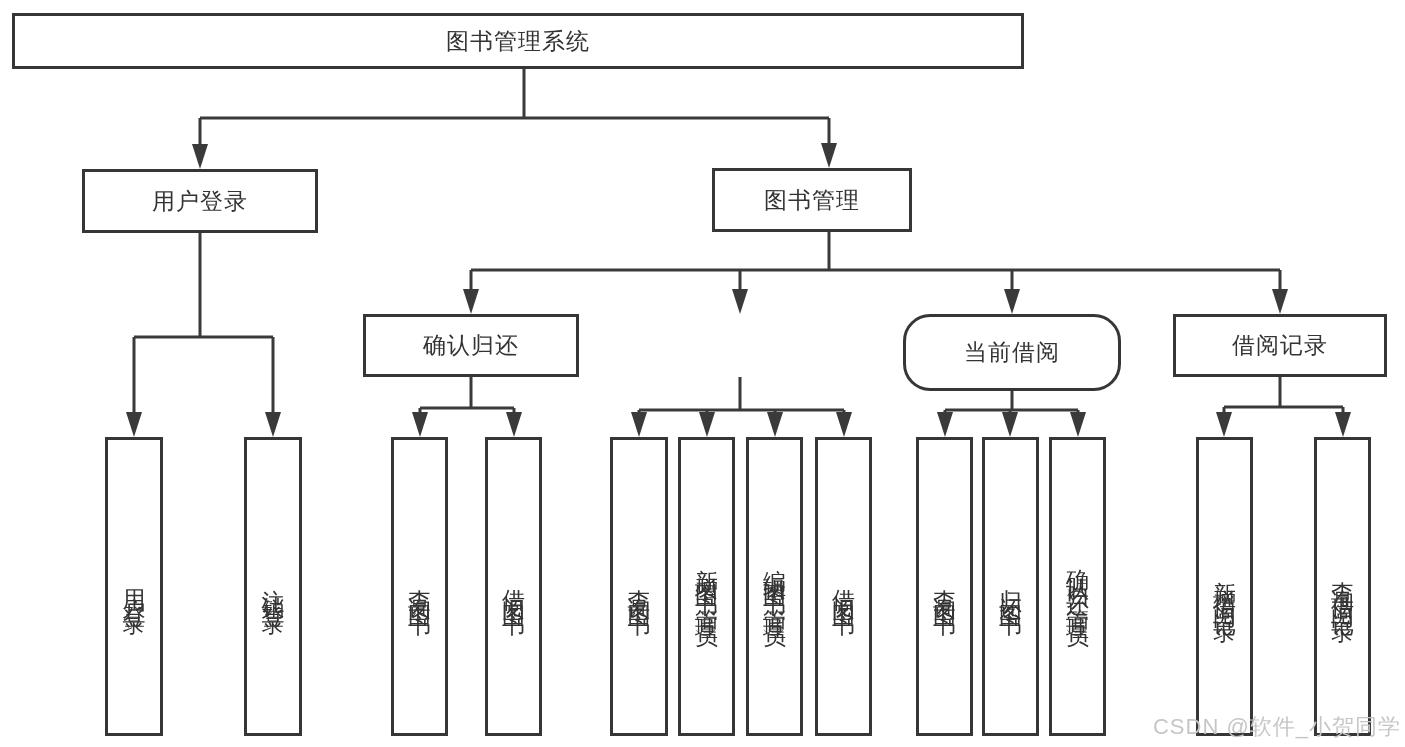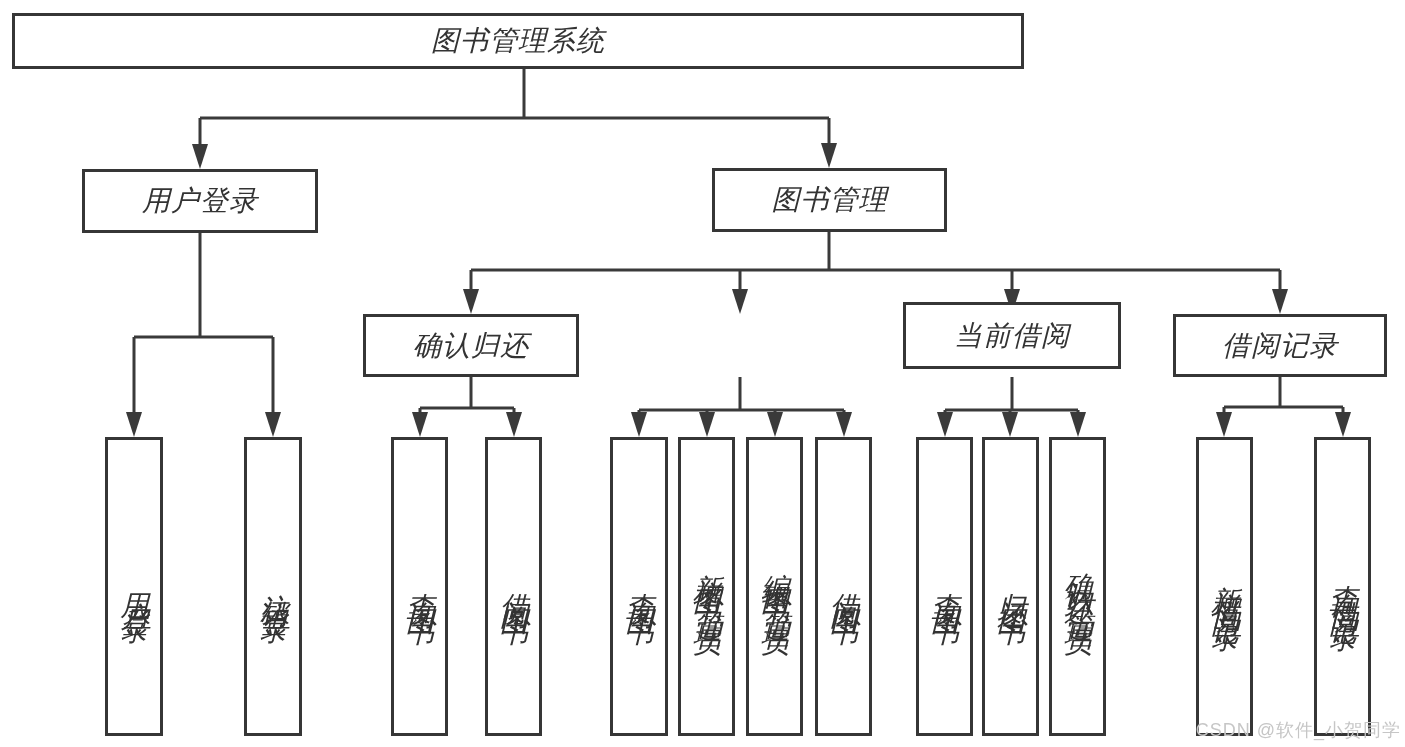--- a/index.html
+++ b/index.html
@@ -32,38 +32,37 @@
     stroke: none;
   }
   .node {
     position: absolute;
     box-sizing: border-box;
     background: var(--fill, #ffffff);
     border: 3px solid var(--border, #363636);
     display: flex;
     align-items: center;
     justify-content: center;
-    font-size: 28px;
-    font-style: italic;
+    font-size: 23px;
   }
   .node.h .label {
     letter-spacing: 1px;
     white-space: nowrap;
   }
   .node.v .label {
     writing-mode: vertical-rl;
     text-orientation: mixed;
     letter-spacing: 8px;
     line-height: 1;
   }
   .watermark {
     position: absolute;
     right: 4px;
     bottom: 5px;
-    font-size: 18px;
+    font-size: 22px;
     letter-spacing: 1px;
     color: var(--watermark, #c6c6c6);
     white-space: nowrap;
     z-index: 5;
   }
 </style>
 </head>
 <body>
 
 <div class="stage">
@@ -111,28 +110,28 @@
     </g>
   </svg>
 
   <div class="node h" style="left:12px; top:13px; width:1012px; height:56px;">
     <span class="label">图书管理系统</span>
   </div>
 
   <div class="node h" style="left:82px; top:169px; width:236px; height:64px;">
     <span class="label">用户登录</span>
   </div>
-  <div class="node h" style="left:712px; top:168px; width:235px; height:64px;">
+  <div class="node h" style="left:712px; top:168px; width:200px; height:64px;">
     <span class="label">图书管理</span>
   </div>
 
   <div class="node h" style="left:363px; top:314px; width:216px; height:63px;">
     <span class="label">确认归还</span>
   </div>
-  <div class="node h" style="left:903px; top:302px; width:218px; height:67px;">
+  <div class="node h" style="left:903px; top:314px; width:218px; height:77px;border-radius:27px;">
     <span class="label">当前借阅</span>
   </div>
   <div class="node h" style="left:1173px; top:314px; width:214px; height:63px;">
     <span class="label">借阅记录</span>
   </div>
 
   <div class="node v" style="left:105px; top:437px; width:58px; height:299px;">
     <span class="label">用户登录</span>
   </div>
   <div class="node v" style="left:244px; top:437px; width:58px; height:299px;">

